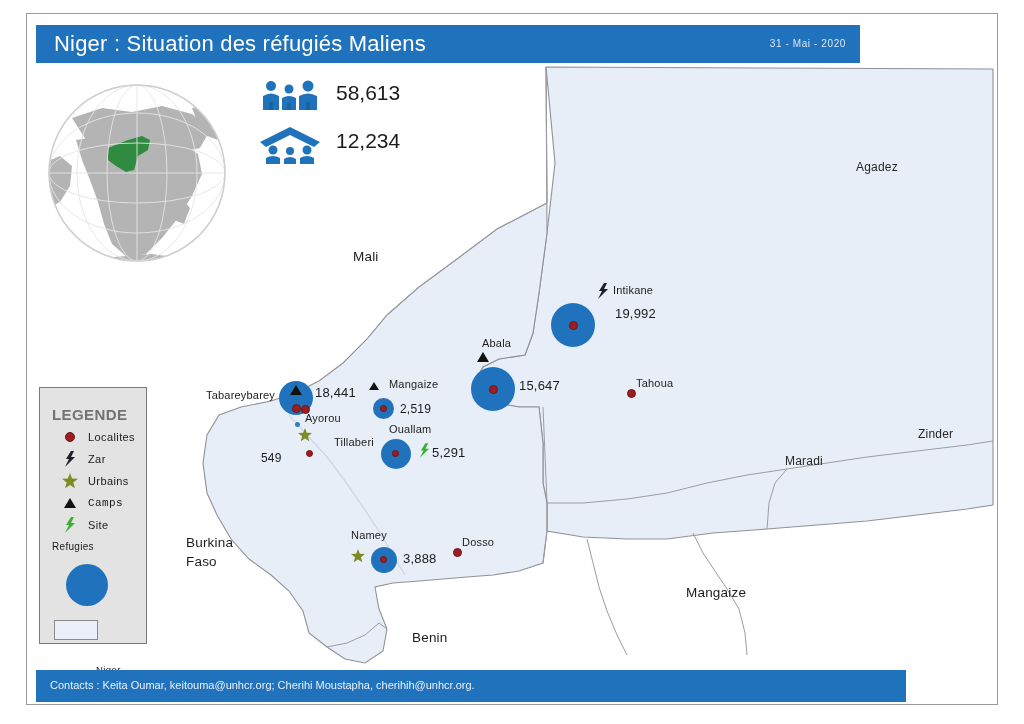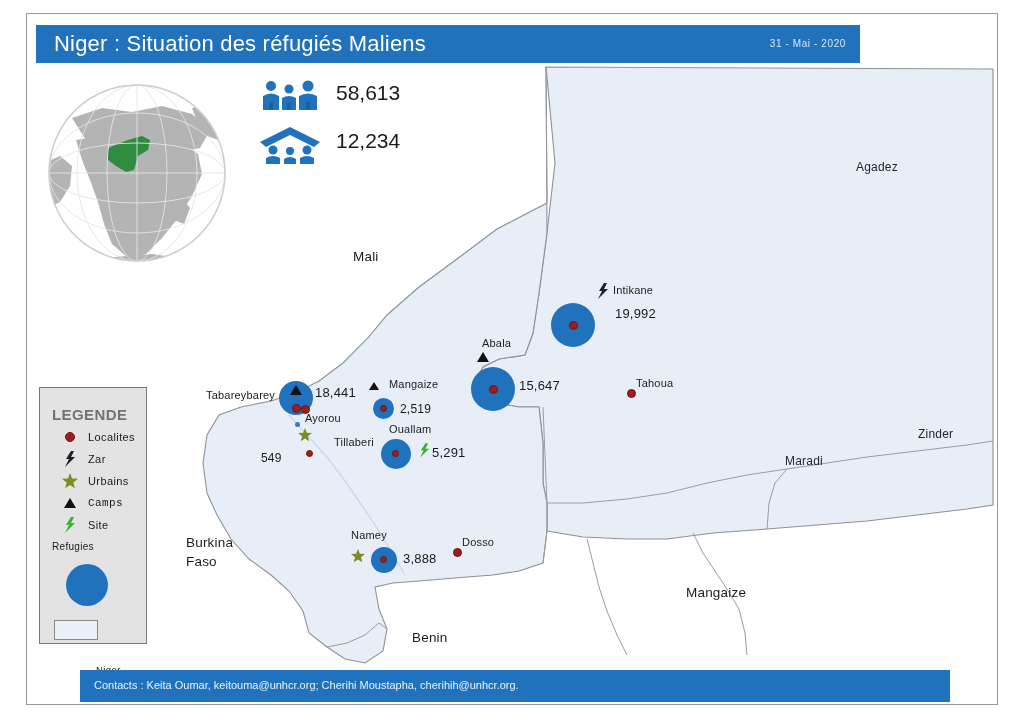--- a/index.html
+++ b/index.html
@@ -61,21 +61,20 @@
   }
   
   #footer {
     position: absolute;
     left: 36px;
     top: 670px;
     width: 870px;
     height: 32px;
     background: #1f72bb;
     box-sizing: border-box;
-    margin-left: 44px;
   }
   #footer-text {
     position: absolute;
     left: 14px;
     top: 9px;
     font-size: 11px;
     color: #eaf1f9;
     white-space: nowrap;
   }
   

